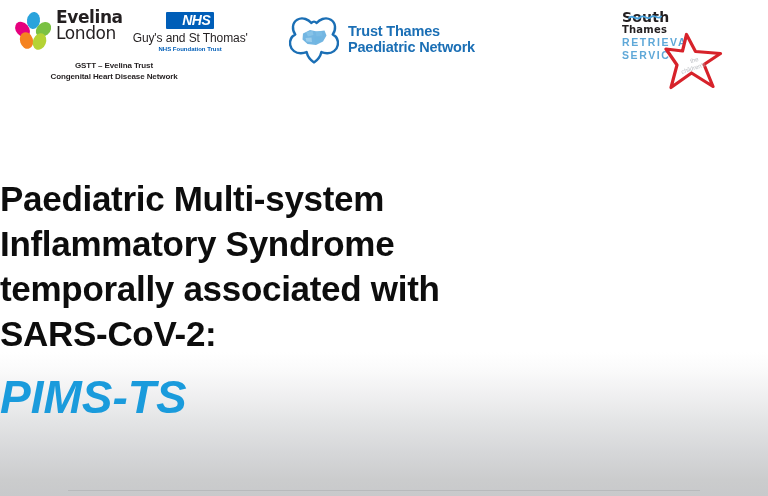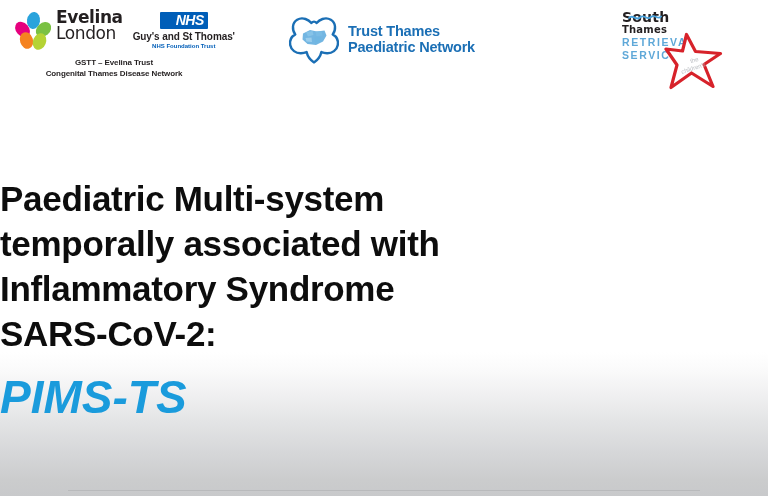--- a/index.html
+++ b/index.html
@@ -103,22 +103,22 @@
     font-style: italic;
     font-size: 14px;
     letter-spacing: -0.5px;
     line-height: 15px;
     padding: 1px 4px 1px 16px;
     border-radius: 1px;
   }
   .nhs-trust-name {
     display: block;
     font-family: "Liberation Sans", sans-serif;
-    font-size: 10px;
-    font-weight: 700;
+    font-size: 12px;
+    font-weight: 400;
     color: #231f20;
     margin-top: 2px;
     white-space: nowrap;
     letter-spacing: -0.1px;
   }
   .nhs-trust-sub {
     display: block;
     font-family: "Liberation Sans", sans-serif;
     font-size: 6px;
     font-weight: 700;
@@ -292,21 +292,21 @@
         <div class="nhs-block">
           <span class="nhs-box">NHS</span>
           <span class="nhs-trust-name">Guy's and St Thomas'</span>
           <span class="nhs-trust-sub">NHS Foundation Trust</span>
         </div>
 
       </div>
 
       <div class="gstt-caption">
         <span>GSTT – Evelina Trust</span>
-        <span>Congenital Thames Disease Network</span>
+        <span>Congenital Heart Disease Network</span>
       </div>
     </div>
 
     <div class="stpn-cluster">
       <svg class="stpn-mark" viewBox="0 0 56 52">
         <path d="M19.5 5.0
                  C13.5 3.0 7.5 6.5 7.0 12.5
                  C6.6 17.2 9.3 20.4 9.3 20.4
                  C5.5 22.6 3.4 26.6 4.2 31.0
                  C5.1 36.2 9.9 39.4 15.0 39.2
@@ -348,21 +348,21 @@
         <path d="M22.5 2.5 L31.5 19.5 L56.5 21.5 L40.0 32.5 L49.0 54.5 L27.5 41.0 L7.0 55.5 L13.0 33.0 L2.0 17.0 L18.5 19.0 Z" fill="#ffffff" stroke="#d7222a" stroke-width="3.2" stroke-linejoin="round"></path>
         <text x="31" y="30" font-family="Liberation Sans, sans-serif" font-size="6" fill="#b9bcc0" transform="rotate(-18 31 30)" text-anchor="middle">the</text>
         <text x="30" y="38" font-family="Liberation Sans, sans-serif" font-size="6" fill="#b9bcc0" transform="rotate(-18 30 38)" text-anchor="middle">children's</text>
       </svg>
     </div>
 
   </div>
 
   <div class="title-block">
     <span class="title-line">Paediatric Multi-system</span>
+    <span class="title-line">Inflammatory Syndrome</span>
     <span class="title-line">temporally associated with</span>
-    <span class="title-line">Inflammatory Syndrome</span>
     <span class="title-line">SARS-CoV-2:</span>
     <span class="subtitle">PIMS-TS</span>
   </div>
 
   <div class="player-hairline"></div>
 
 </div>
 
 </body></html>

